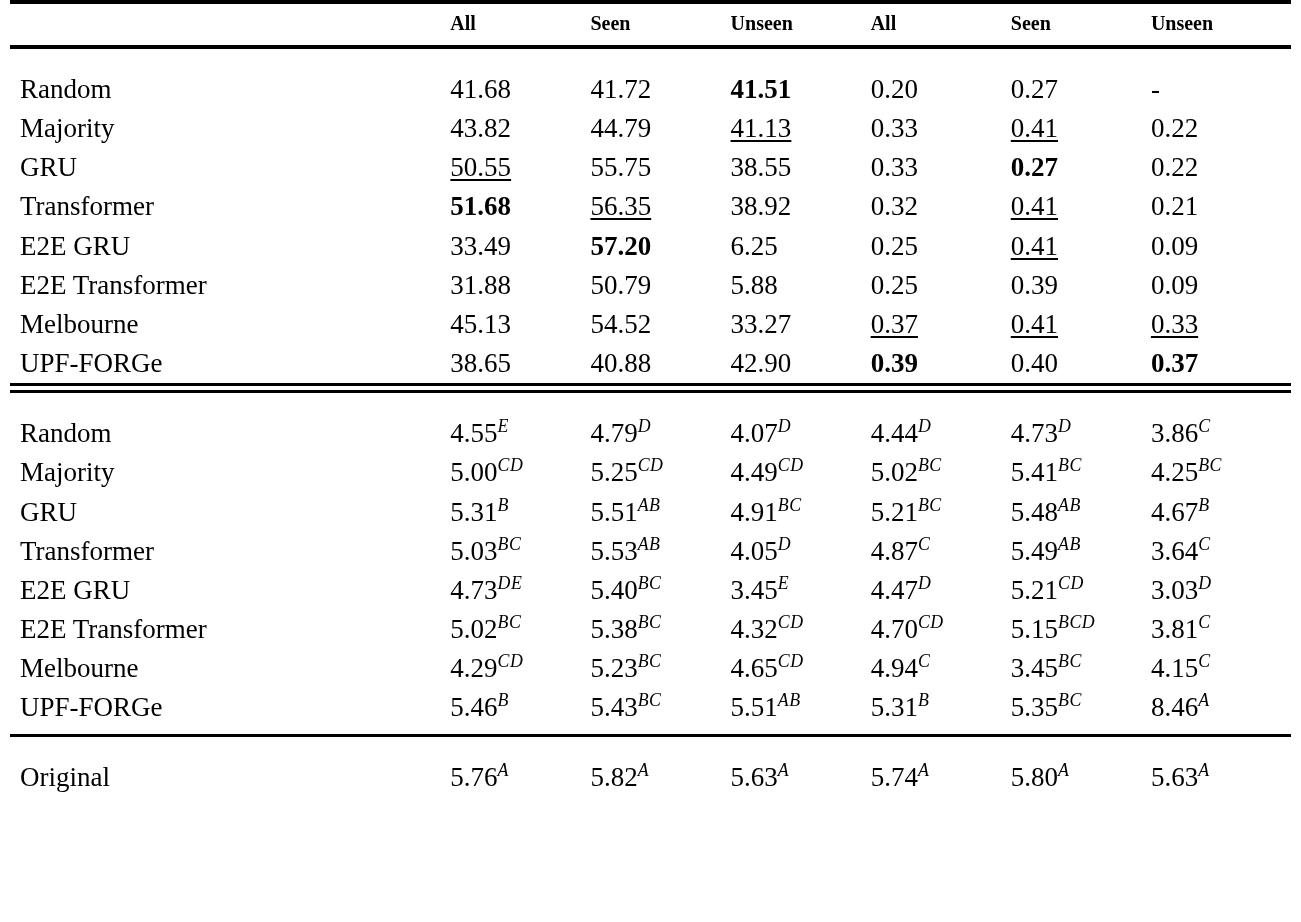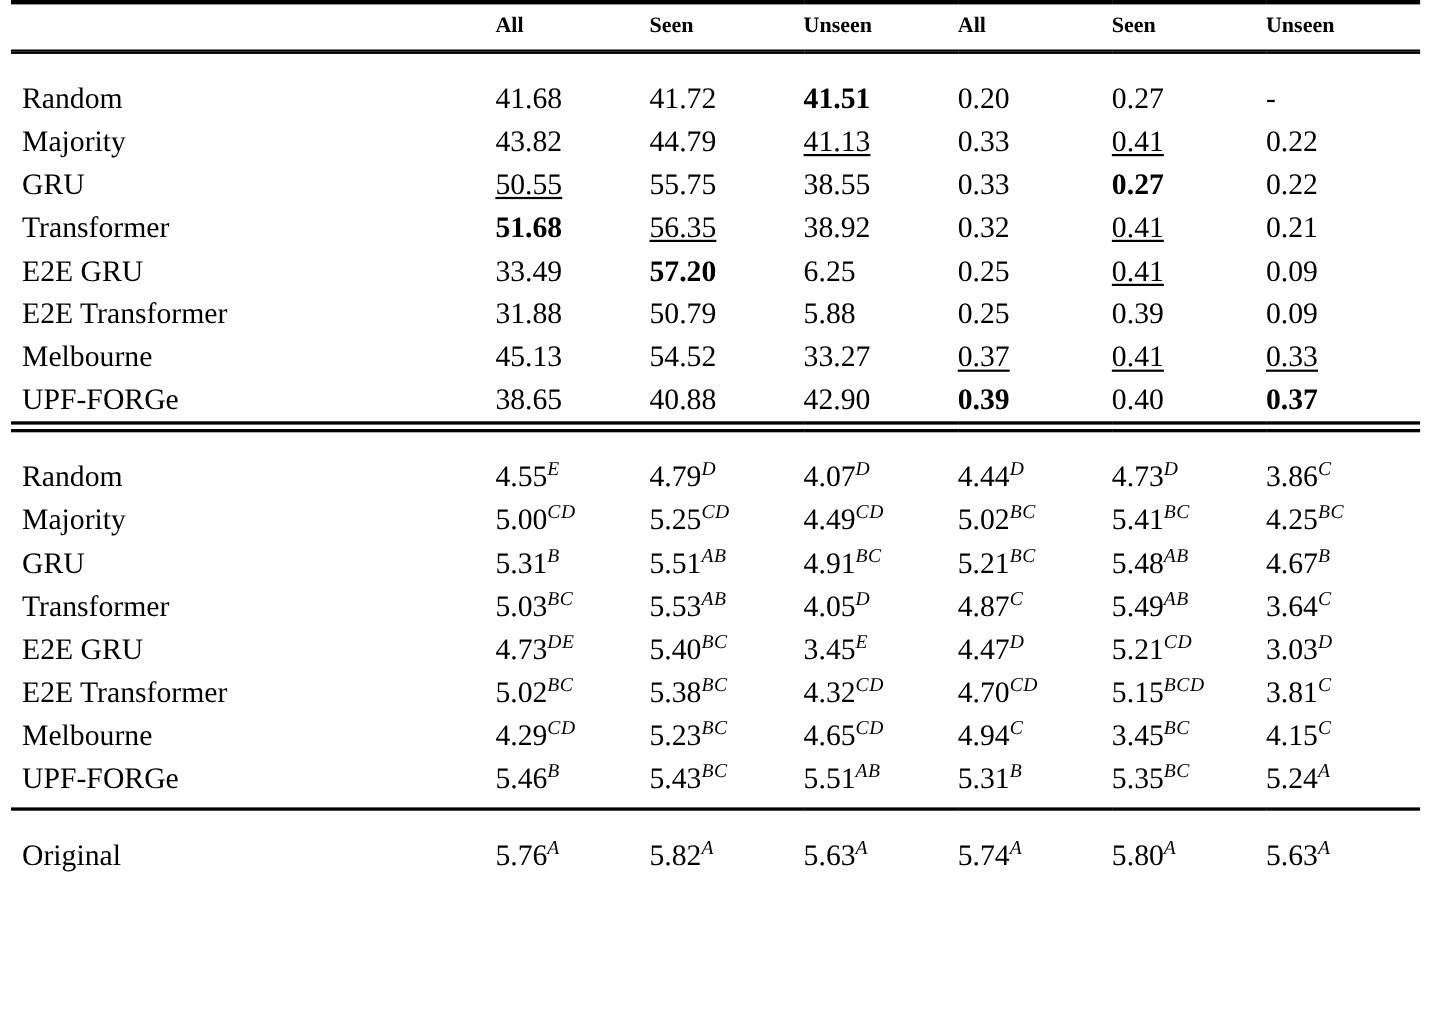--- a/index.html
+++ b/index.html
@@ -278,21 +278,21 @@
           <td class="num"><span>3.45</span><sup>BC</sup></td>
           <td class="num"><span>4.15</span><sup>C</sup></td>
         </tr>
         <tr class="data-row pad-last">
           <td class="label-cell">UPF-FORGe</td>
           <td class="num"><span>5.46</span><sup>B</sup></td>
           <td class="num"><span>5.43</span><sup>BC</sup></td>
           <td class="num"><span>5.51</span><sup>AB</sup></td>
           <td class="num"><span>5.31</span><sup>B</sup></td>
           <td class="num"><span>5.35</span><sup>BC</sup></td>
-          <td class="num"><span>5.24</span><sup>A</sup></td>
+          <td class="num"><span>8.46</span><sup>A</sup></td>
         </tr>
         <tr class="rule-mid">
           <td colspan="7"></td>
         </tr>
         <tr class="data-row pad-first pad-last">
           <td class="label-cell">Original</td>
           <td class="num"><span>5.76</span><sup>A</sup></td>
           <td class="num"><span>5.82</span><sup>A</sup></td>
           <td class="num"><span>5.63</span><sup>A</sup></td>
           <td class="num"><span>5.74</span><sup>A</sup></td>

